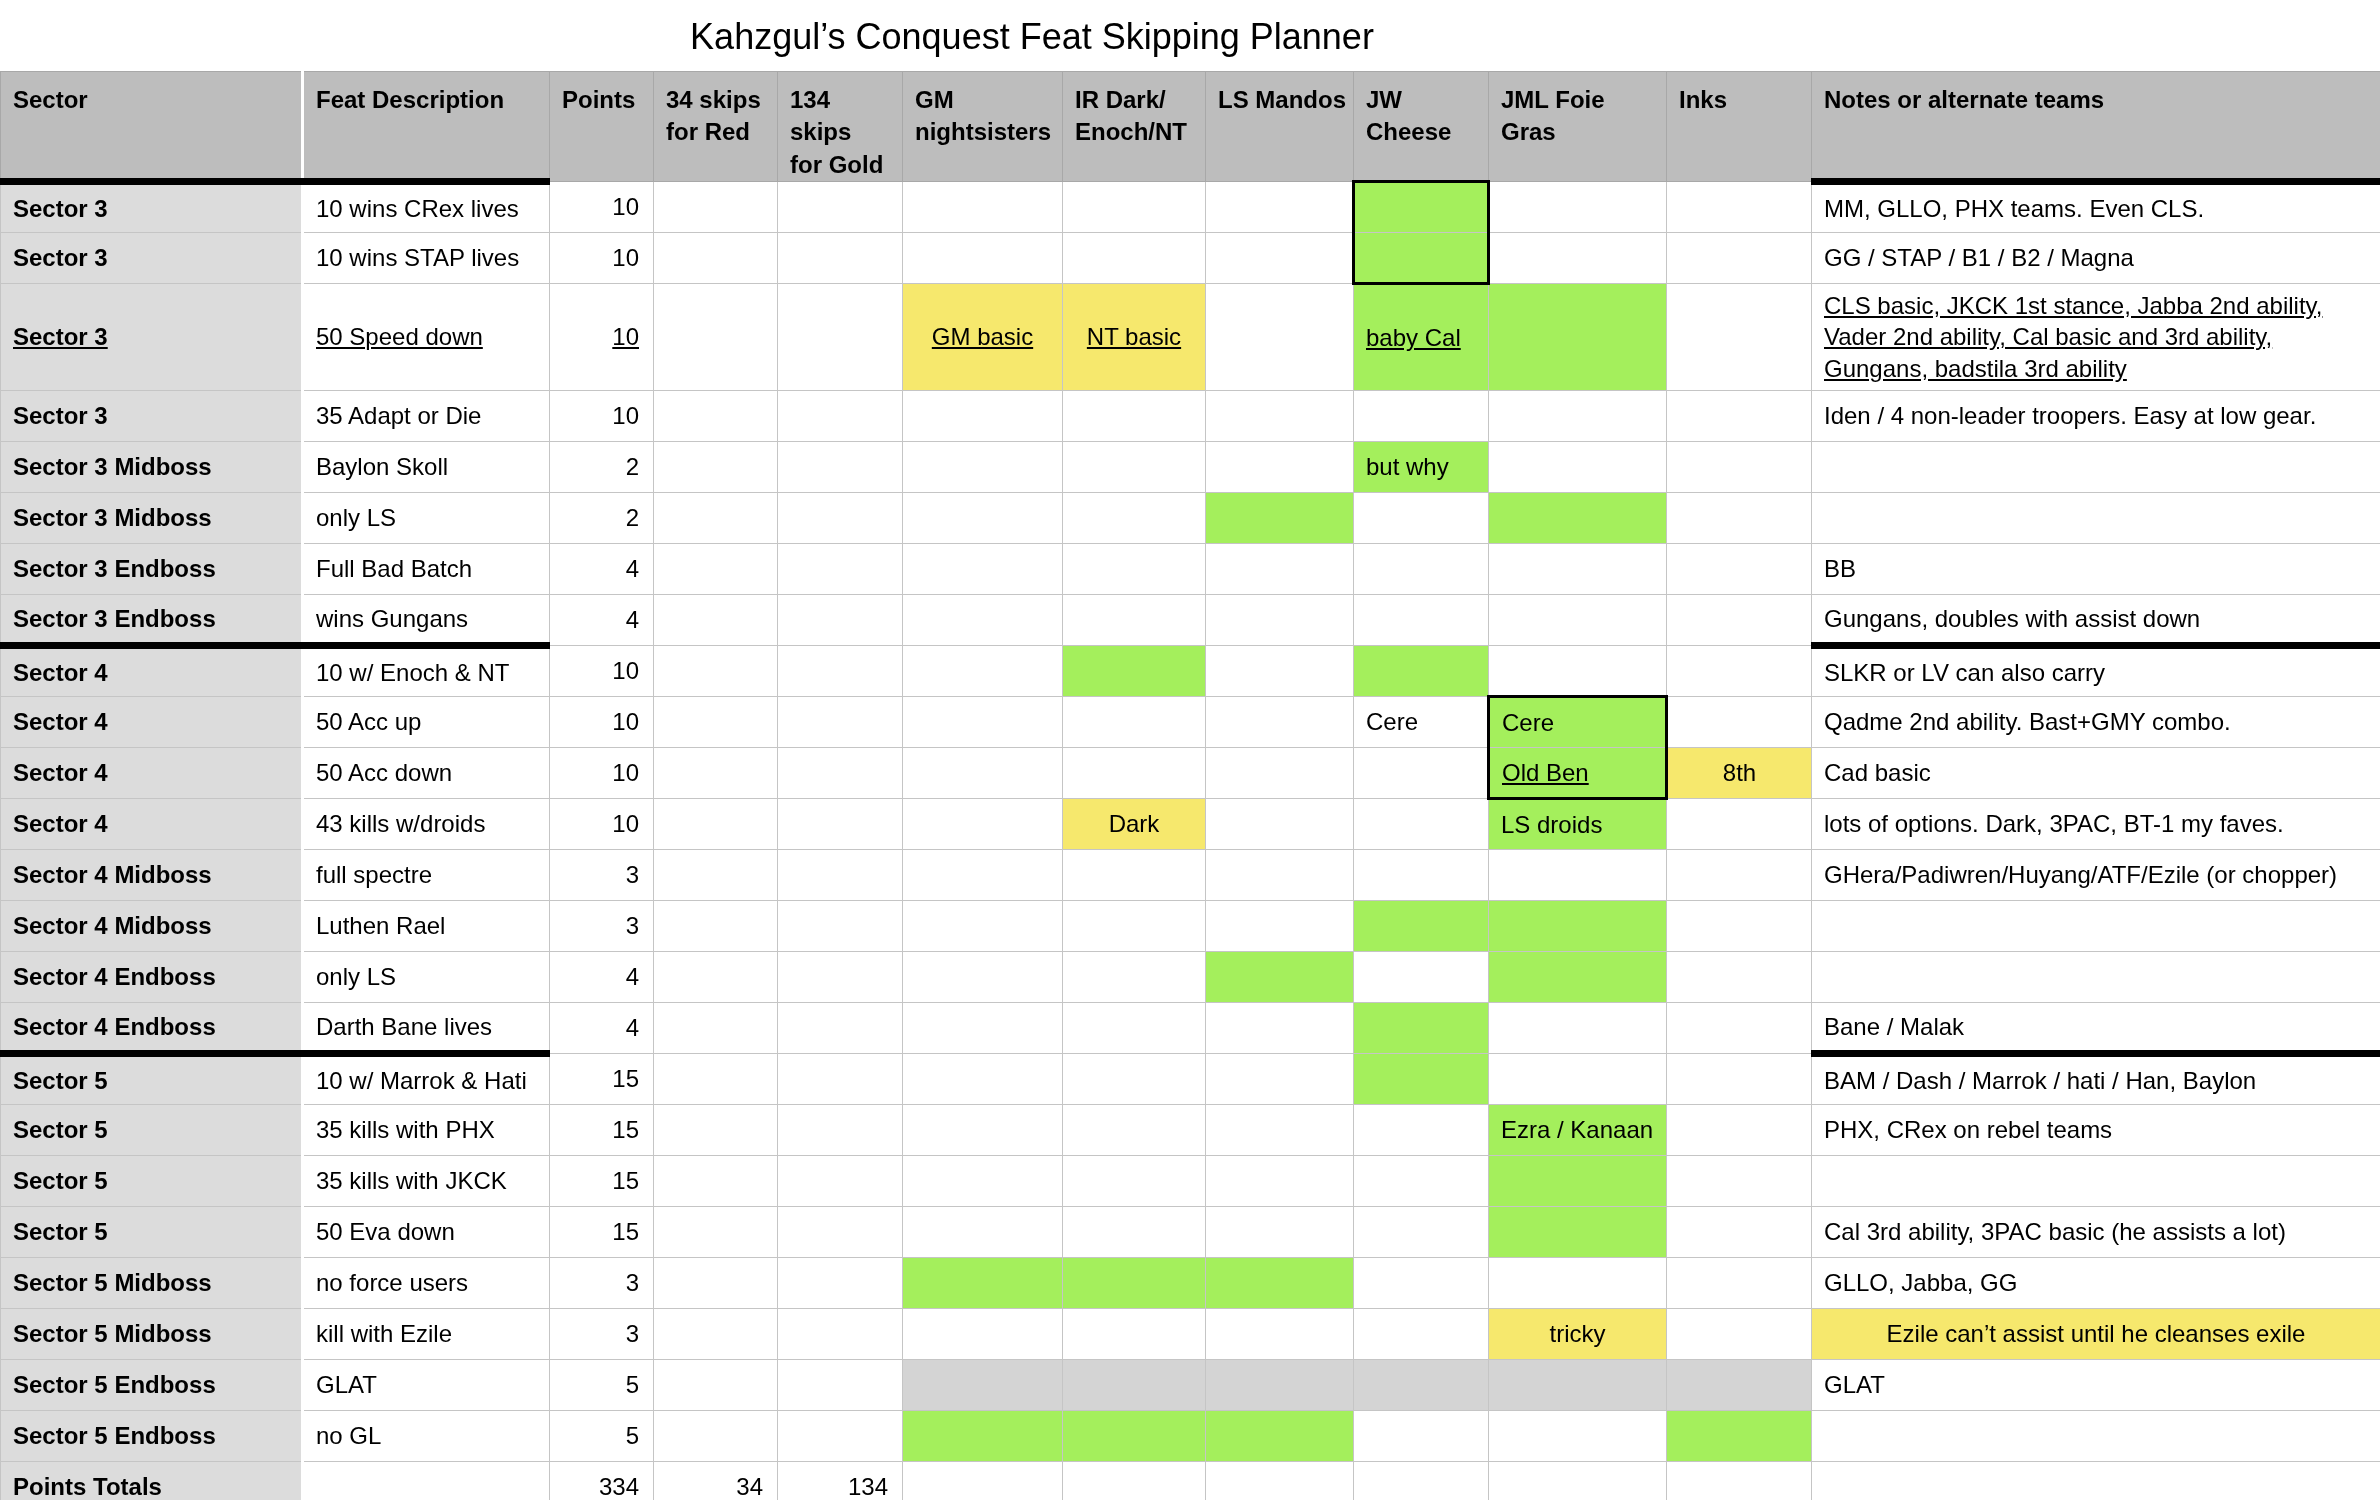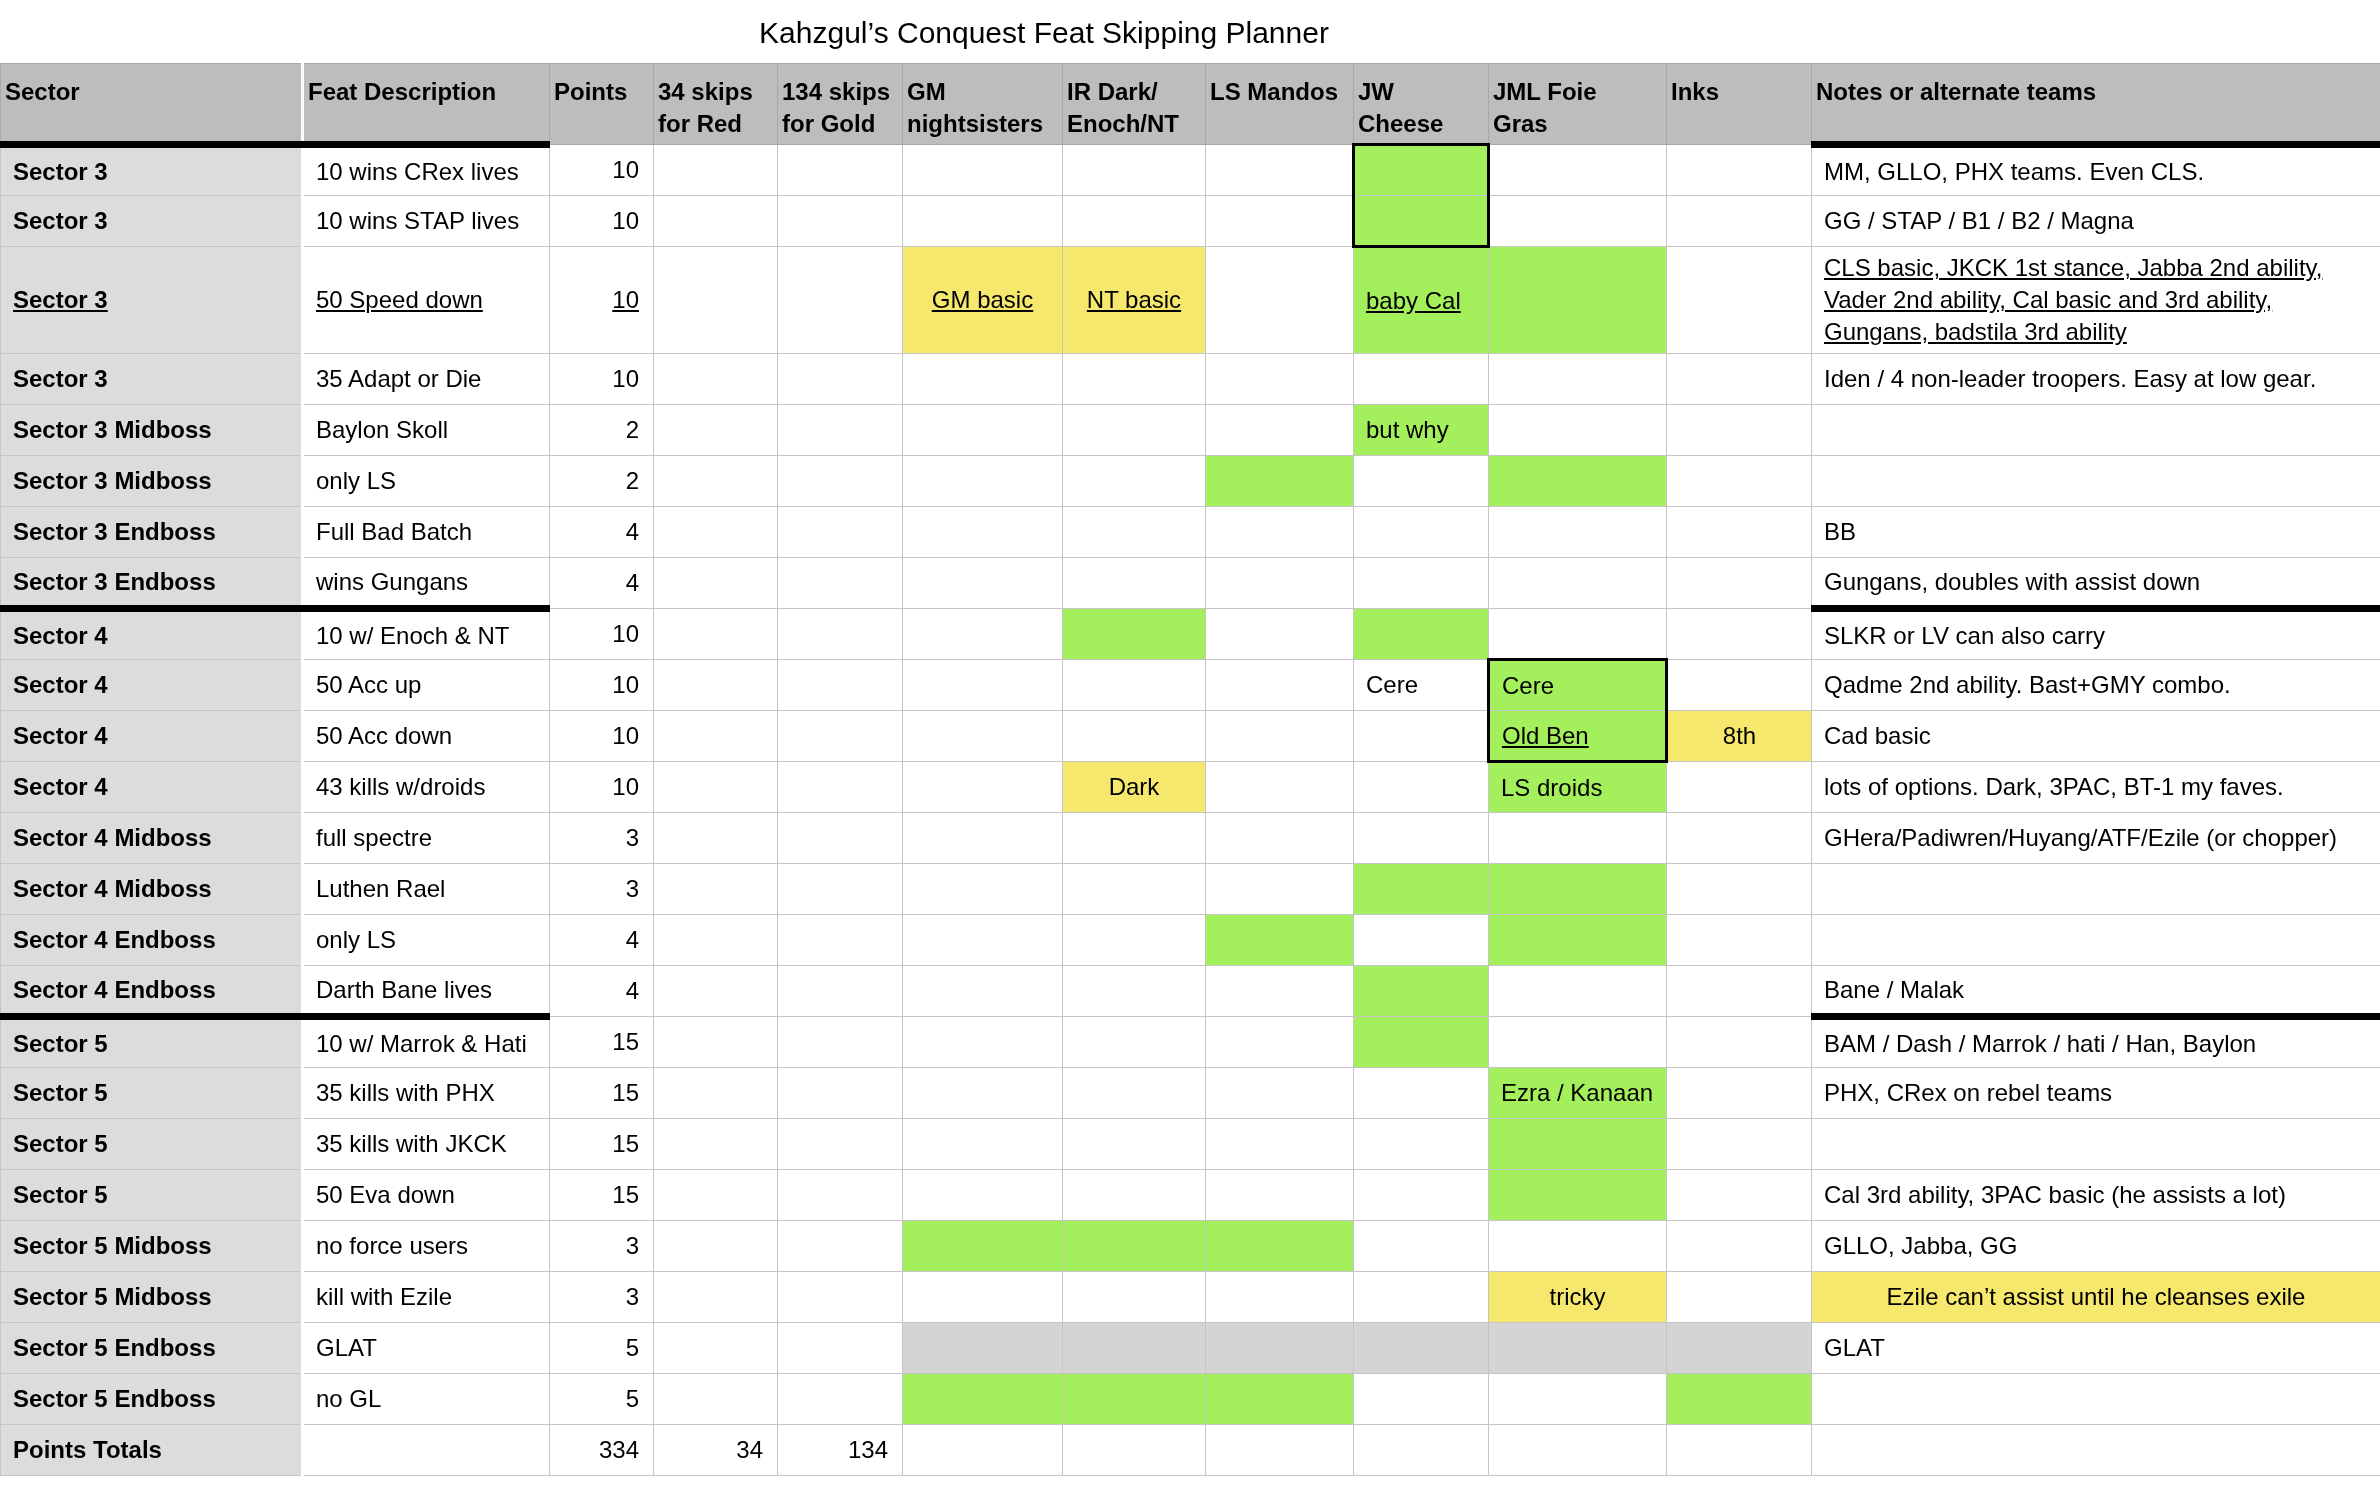--- a/index.html
+++ b/index.html
@@ -1,21 +1,21 @@
 <!DOCTYPE html>
 <html style="--green: #a4ef5c; --yellow: #f6e86d; --header_gray: #bdbdbd; --sector_gray: #dcdcdc; --muted_gray: #d4d4d4;"><head>
 <meta charset="utf-8">
 <style>
   html,body{margin:0;padding:0;background:#fff;}
   body{width:2380px;height:1500px;font-family:"Liberation Sans",sans-serif;color:#000;overflow:hidden;}
-  .title{width:2064px;text-align:center;font-size:30px;padding:16px 0 13px 12px;letter-spacing:0;}
+  .title{width:2064px;text-align:center;font-size:36px;padding:16px 0 13px 0;letter-spacing:0;}
   table{border-collapse:collapse;table-layout:fixed;width:2380px;}
   th,td{border:1px solid #c5c5c5;overflow:hidden;box-sizing:border-box;}
   th{background:var(--header_gray,#bdbdbd);text-align:left;vertical-align:top;
-     font-size:24px;font-weight:bold;padding:12px 4px 0 4px;height:81px;
+     font-size:24px;font-weight:bold;padding:12px 4px 0 12px;height:81px;
      white-space:pre-line;line-height:1.35;border-color:#a8a8a8;}
   td{height:51px;font-size:24px;padding:0 12px;vertical-align:middle;background:#fff;line-height:1.32;}
   th.col-sector,td.col-sector{border-right:3px solid #ffffff;}
   td.col-sector{background:var(--sector_gray,#dcdcdc);font-weight:bold;}
   td.col-points,td.col-red,td.col-gold{text-align:right;padding-right:14px;}
   tr.group td.col-sector,tr.group td.col-feat,tr.group td.col-notes{border-top:7px solid #000;}
   tr.tall td{height:107px;text-decoration:underline;}
   .bg-green{background:var(--green,#a4ef5c);}
   .bg-yellow{background:var(--yellow,#f6e86d);text-align:center;}
   .bg-gray{background:var(--muted_gray,#d4d4d4);}

